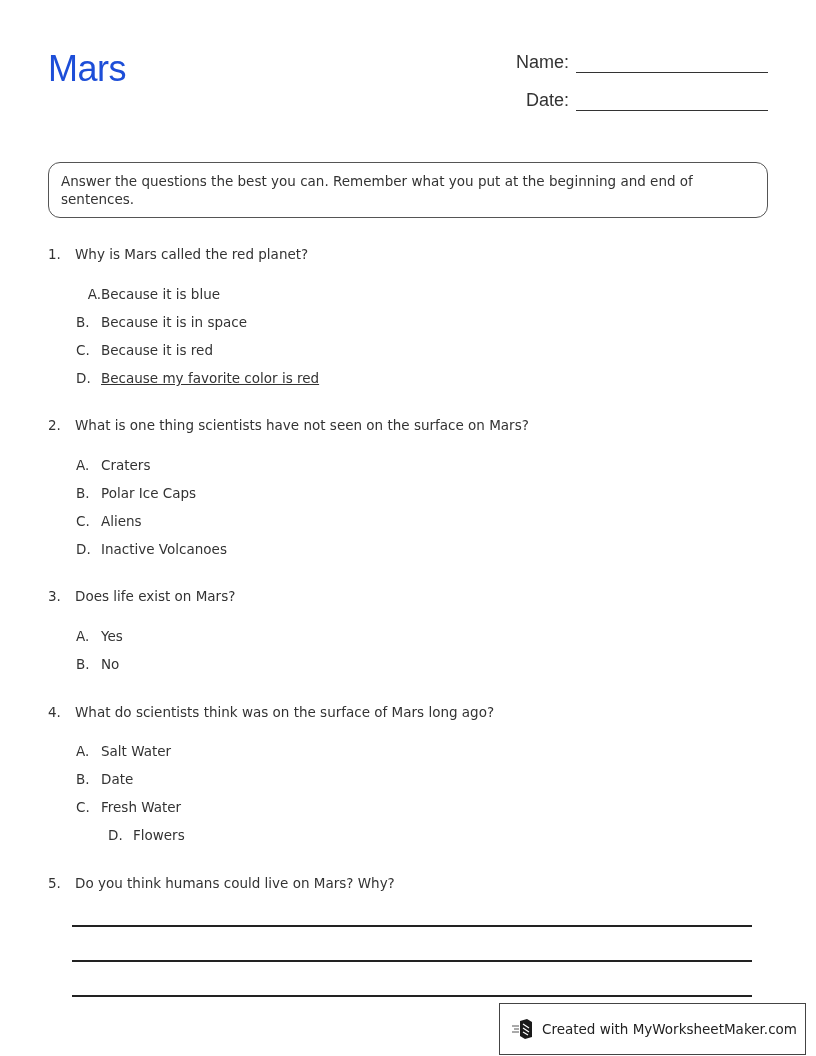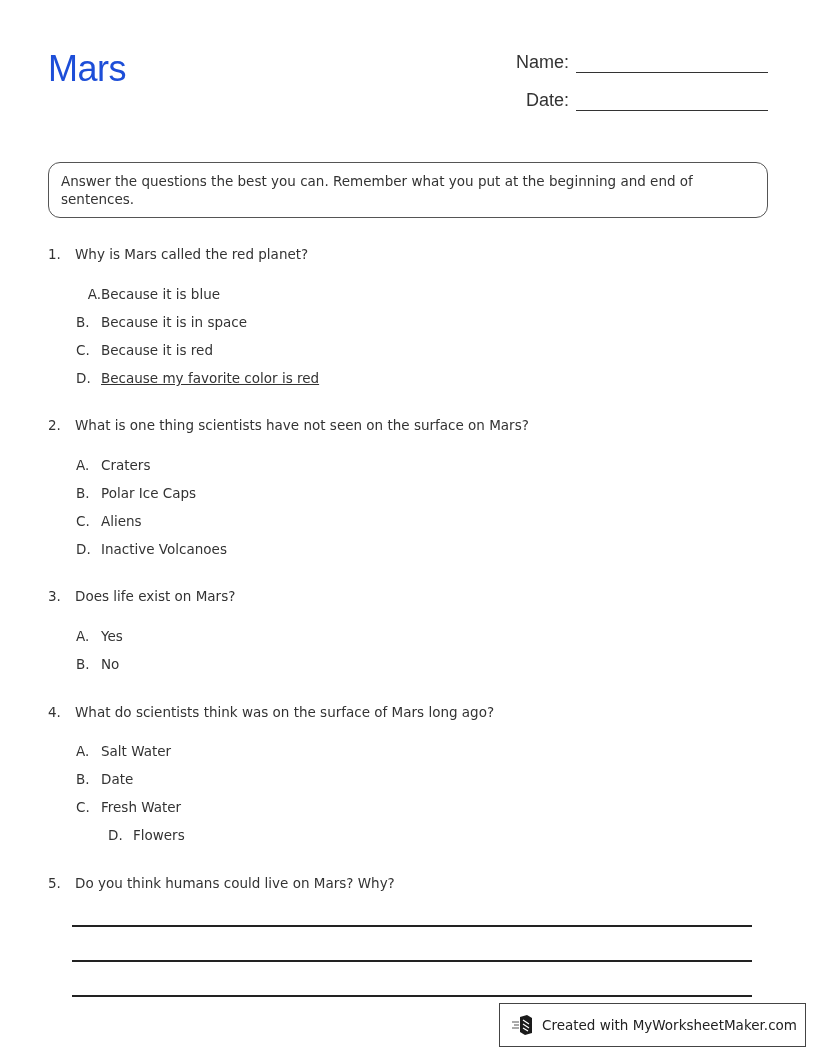--- a/index.html
+++ b/index.html
@@ -11,21 +11,21 @@
   .field .line { width: 192px; border-bottom: 1.5px solid #333; height: 20px; }
   .name-field { top: 52px; }
   .date-field { top: 90px; }
   .instructions { position: absolute; left: 48px; top: 162px; width: 720px; height: 56px; border: 1.3px solid #555; border-radius: 12px; padding: 9px 12px; font-size: 13.5px; line-height: 18px; color: #333; }
   .question { position: absolute; left: 48px; font-size: 13.5px; color: #333; }
   .qnum { position: absolute; left: 0; width: 24px; }
   .qtext { position: absolute; left: 27px; white-space: nowrap; }
   .choice { position: absolute; left: 76px; font-size: 13.5px; color: #333; white-space: nowrap; }
   .choice .letter { display: inline-block; width: 25px; }
   .answer-line { position: absolute; left: 72px; width: 680px; border-top: 2px solid #222; }
-  .footer { position: absolute; left: 499px; top: 1003px; width: 307px; height: 44px; border: 1.3px solid #444; display: flex; align-items: center; padding-left: 11px; font-size: 13.5px; color: #222; }
+  .footer { position: absolute; left: 499px; top: 1003px; width: 307px; height: 52px; border: 1.3px solid #444; display: flex; align-items: center; padding-left: 11px; font-size: 13.5px; color: #222; }
   .footer svg { margin-right: 7px; }
 </style>
 </head>
 <body>
 
 <div class="title">Mars</div>
 
 <div class="field name-field">
   <span class="lbl">Name:</span>
   <span class="line"></span>

